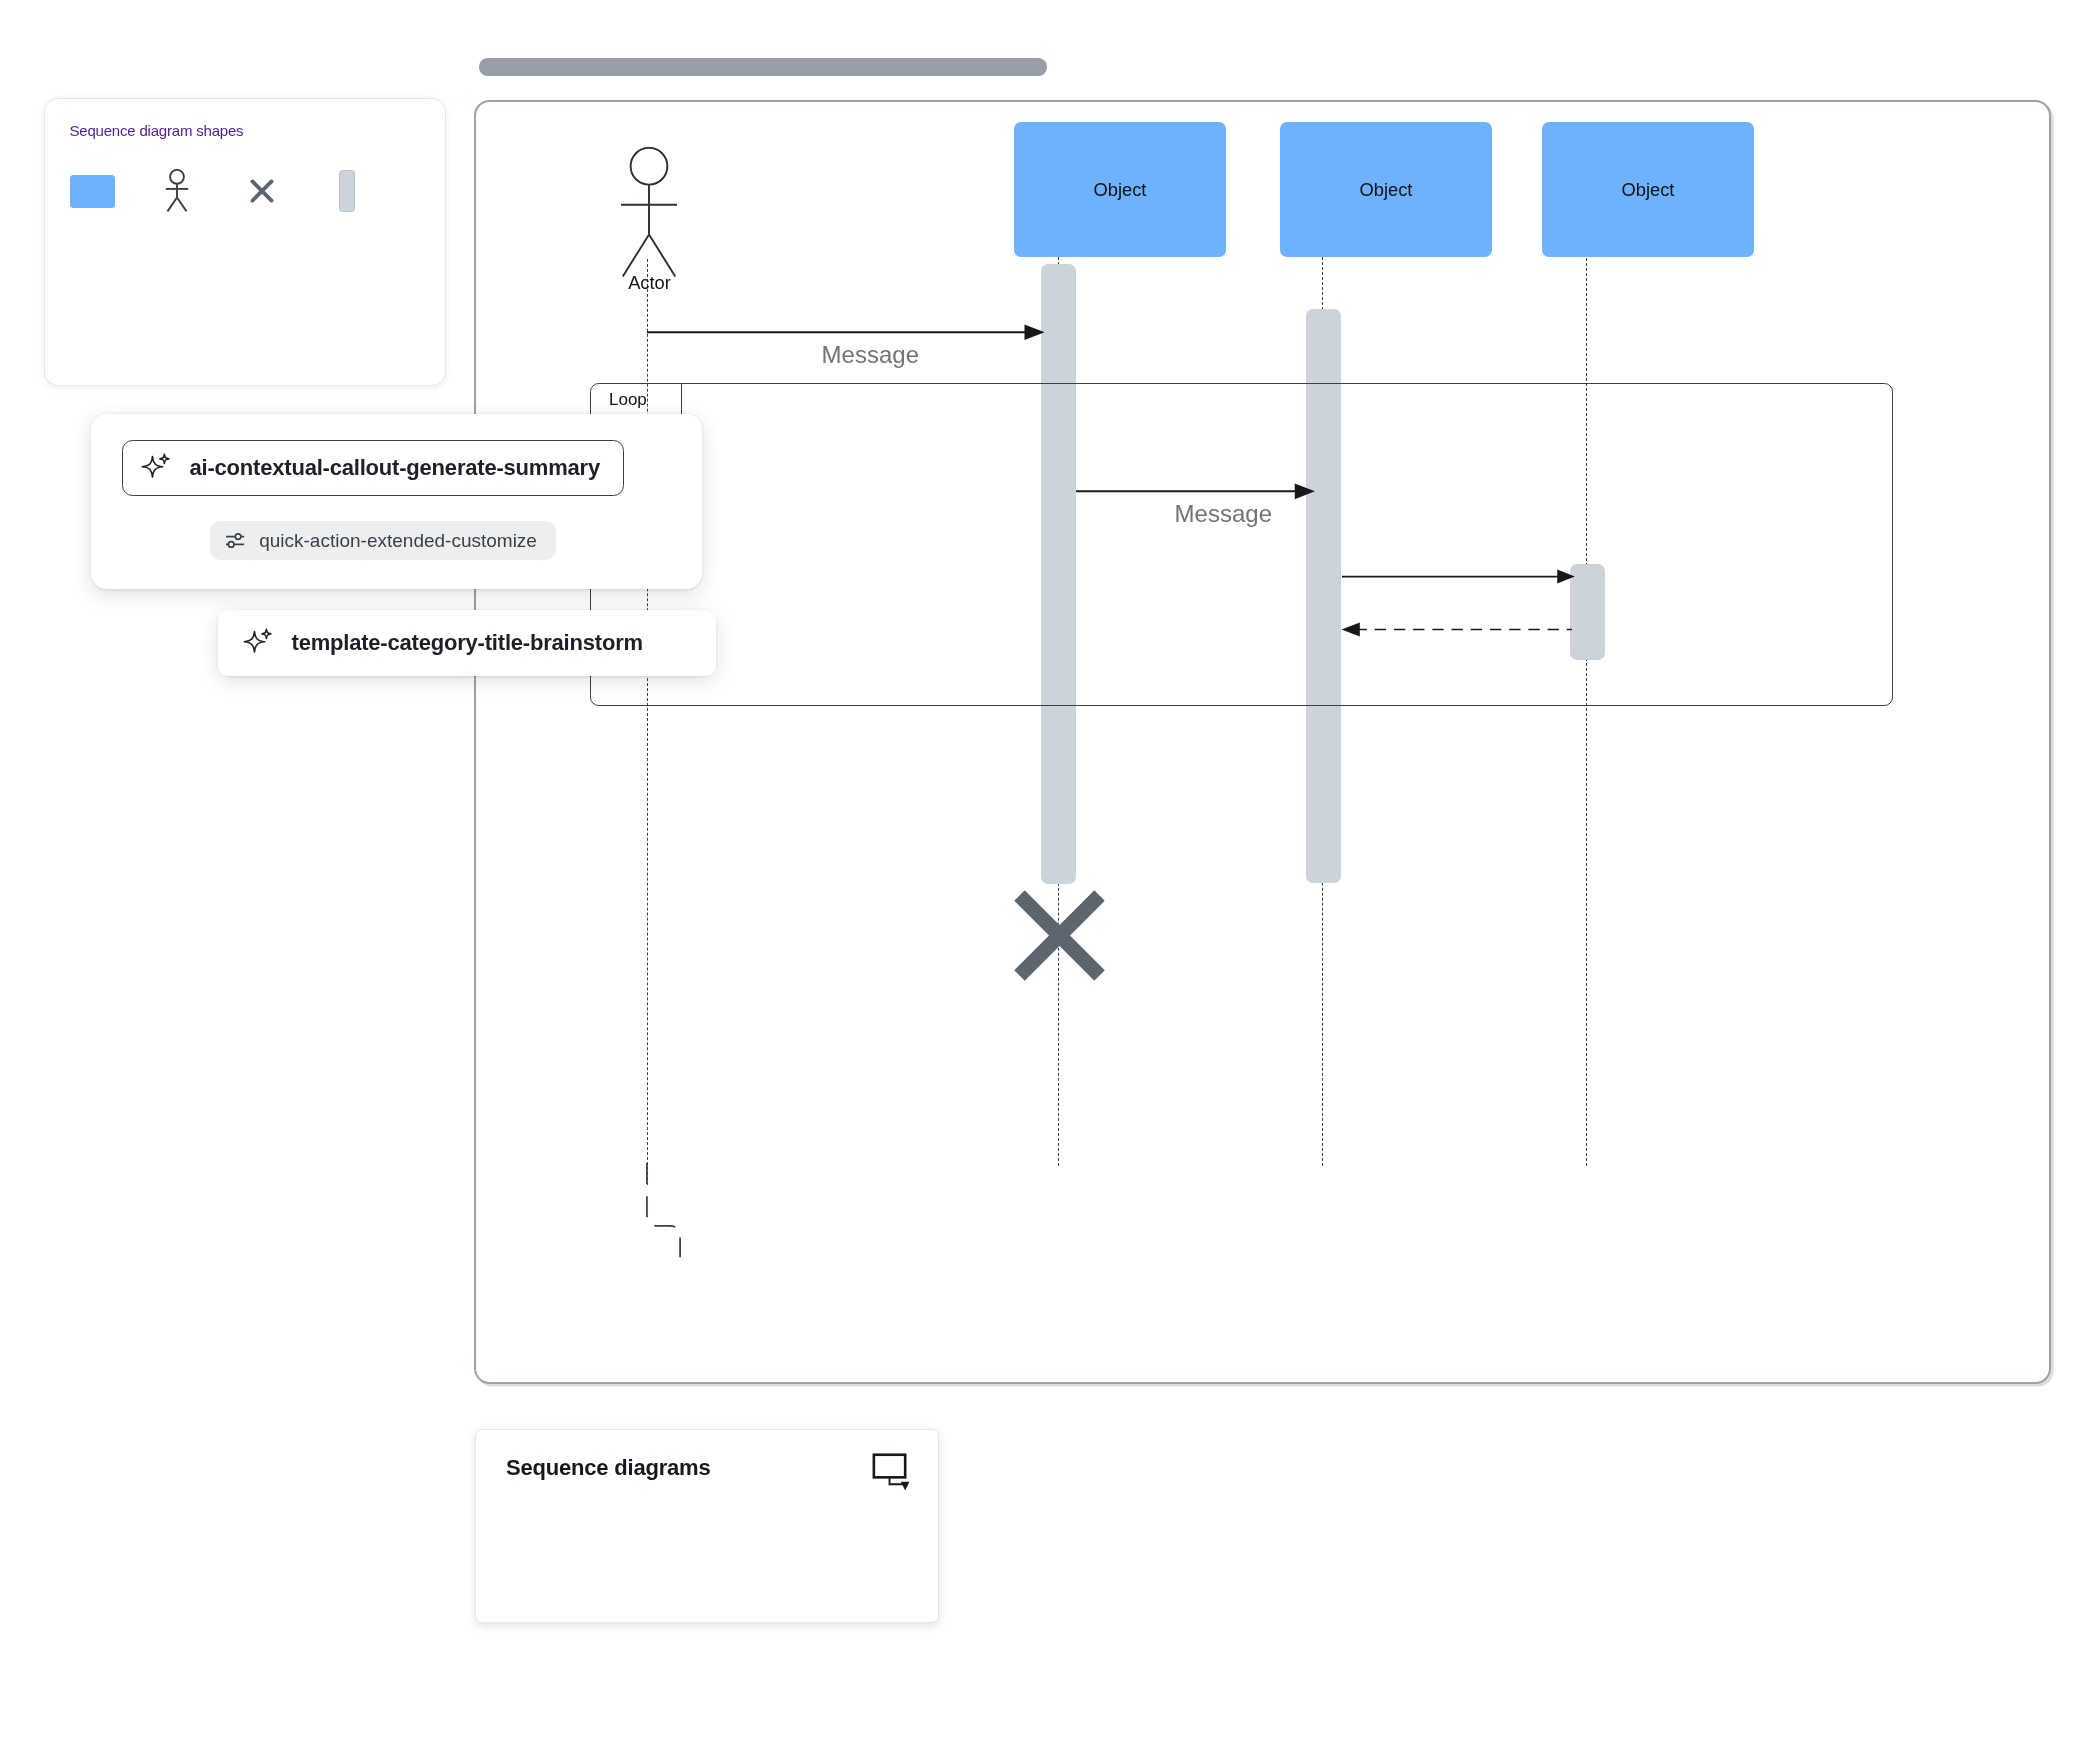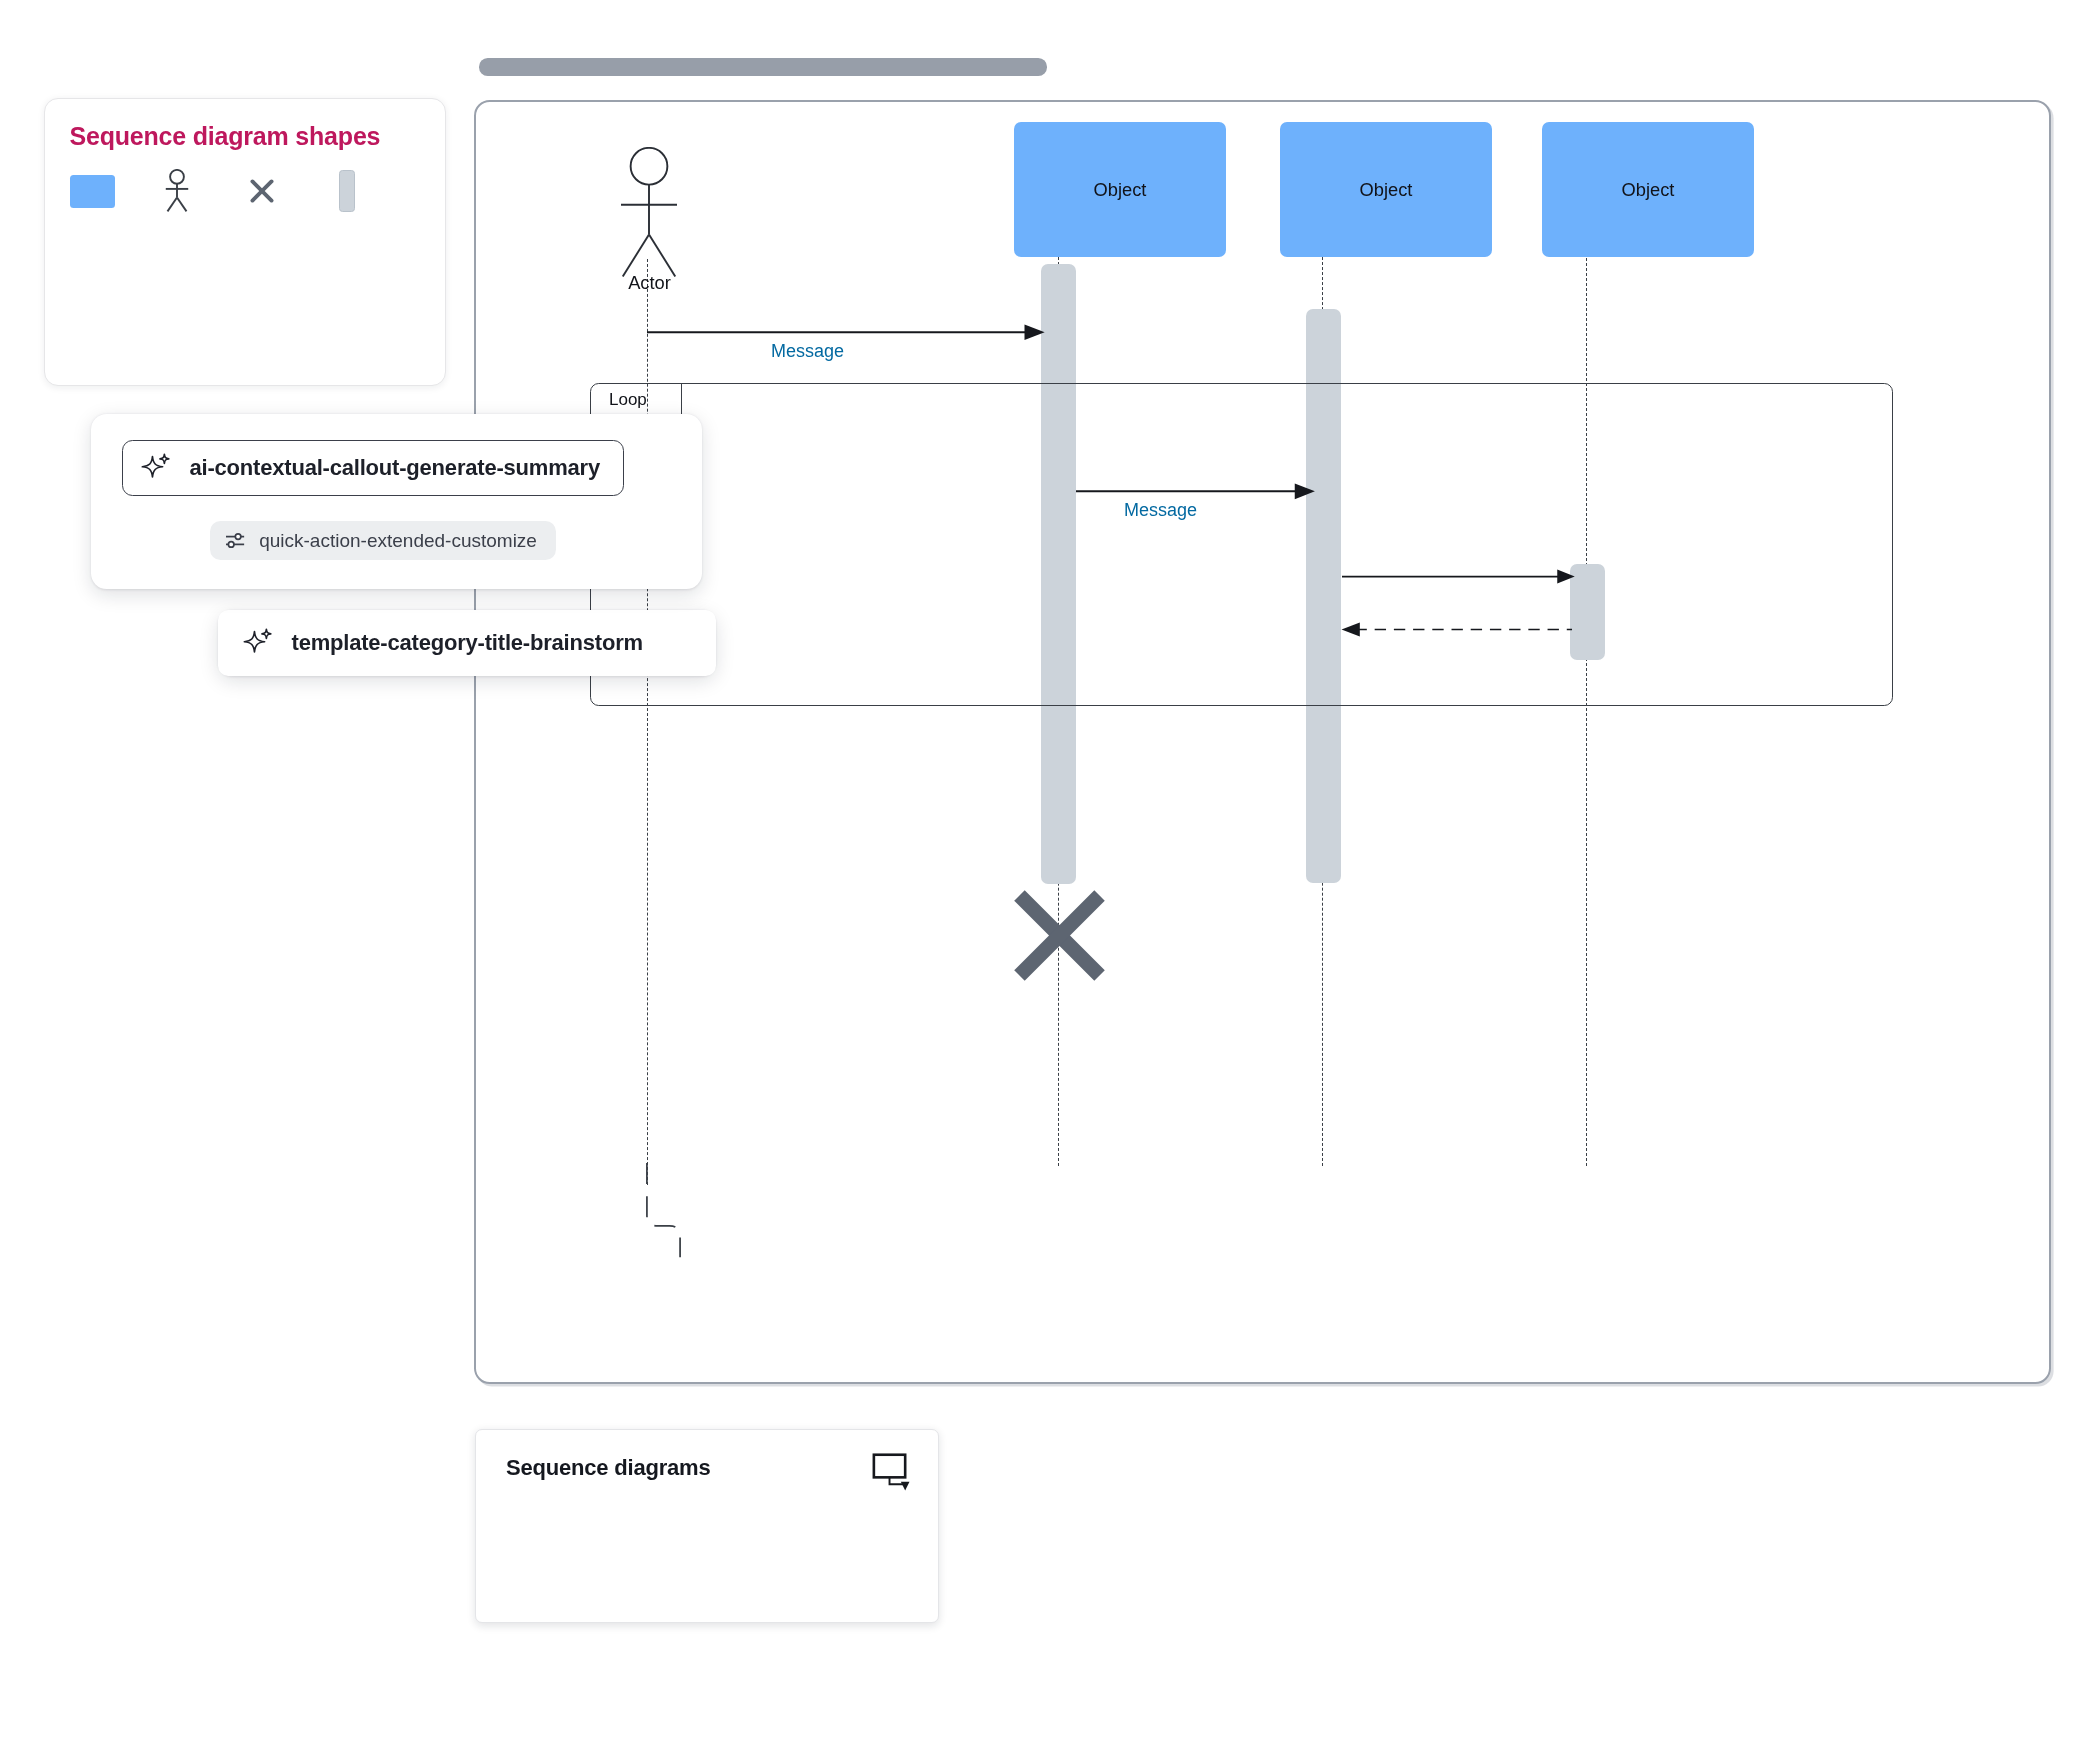--- a/index.html
+++ b/index.html
@@ -16,21 +16,21 @@
   .shapes-panel {
     position: absolute; left: 44px; top: 98px;
     width: 402px; height: 288px;
     background: #ffffff;
     border: 0.9px solid #e6e6e8;
     border-radius: 14px;
     box-shadow: 0 1.7px 7px rgba(16,24,40,0.07);
   }
   .shapes-title {
     position: absolute; left: 24.5px; top: 23px;
-    font-size: 25px; font-weight: 700; color: #be185d;
+    font-size: 15px; font-weight: 400; color: #4c1d95;
     letter-spacing: -0.2px;
   }
   .shapes-row { position: absolute; left: 24.5px; top: 70px; display: flex; align-items: center; gap: 40px; }
   .shape-swatch {
     width: 45px; height: 33px; border-radius: 3.5px; background: #6EB1FC;
   }
   .shape-icon { width: 45px; height: 44px; display: flex; align-items: center; justify-content: center; }
   .shape-bar {
     width: 15.7px; height: 42px; border-radius: 3.5px;
     background: #ccd3da; border: 0.9px solid #b9c2cb;
@@ -64,21 +64,21 @@
     border-left: 1.7px dashed #3a3f46;
   }
   .activation {
     position: absolute; width: 35px;
     background: #ccd3da; border-radius: 7px;
   }
   .actor-label {
     position: absolute; font-size: 18.3px; color: #111319; text-align: center;
   }
   .msg-label {
-    position: absolute; font-size: 18px; color: #0369a1; text-align: left;
+    position: absolute; font-size: 24px; color: #737373; text-align: right;
   }
   .frame-box {
     position: absolute;
     border: 1.7px solid #3a3f46;
     border-radius: 8.7px;
   }
   .frame-tab {
     position: absolute;
     border-right: 1.7px solid #3a3f46;
     border-bottom: 1.7px solid #3a3f46;

